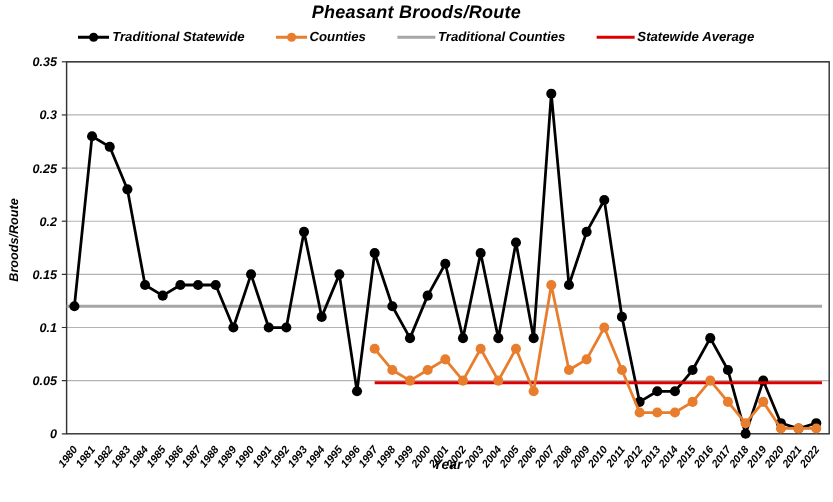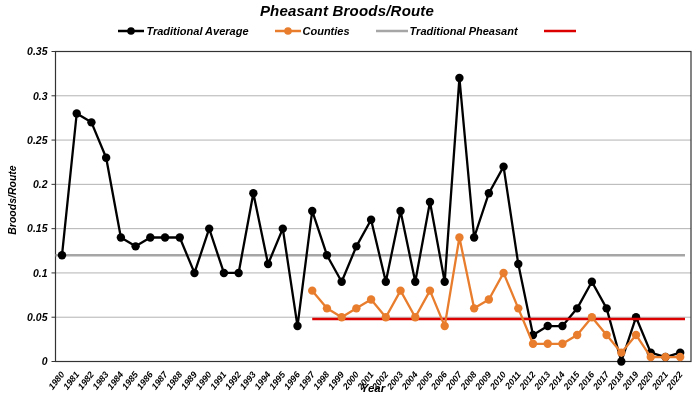--- a/index.html
+++ b/index.html
@@ -44,39 +44,40 @@
 <body>
 
 <div class="chart-container">
   <div class="chart-title">Pheasant Broods/Route</div>
   <div class="legend">
       <span class="legend-item">
         <svg width="26" height="10">
           <line x1="0" y1="5" x2="26" y2="5" stroke="#000000" stroke-width="2.5"></line>
           <circle cx="13" cy="5" r="3.8" fill="#000000"></circle>
         </svg>
-        <span>Traditional Average</span>
+        <span>Traditional Statewide</span>
       </span>
       <span class="legend-item">
         <svg width="26" height="10">
           <line x1="0" y1="5" x2="26" y2="5" stroke="#e87d2d" stroke-width="2.5"></line>
           <circle cx="13" cy="5" r="3.8" fill="#e87d2d"></circle>
         </svg>
         <span>Counties</span>
       </span>
       <span class="legend-item">
         <svg width="32" height="10">
           <line x1="0" y1="5" x2="32" y2="5" stroke="#a6a6a6" stroke-width="2.5"></line>
         </svg>
-        <span>Traditional Pheasant</span>
+        <span>Traditional Counties</span>
       </span>
       <span class="legend-item">
         <svg width="32" height="10">
           <line x1="0" y1="5" x2="32" y2="5" stroke="#dd0000" stroke-width="2.5"></line>
         </svg>
+        <span>Statewide Average</span>
       </span>
     </div>
   <svg class="plot" width="694" height="418" viewBox="0 0 694 418">
       <line x1="55.5" y1="317.2142857142857" x2="691" y2="317.2142857142857" stroke="#b3b3b3" stroke-width="1"></line>
       <line x1="55.5" y1="272.92857142857144" x2="691" y2="272.92857142857144" stroke="#b3b3b3" stroke-width="1"></line>
       <line x1="55.5" y1="228.64285714285714" x2="691" y2="228.64285714285714" stroke="#b3b3b3" stroke-width="1"></line>
       <line x1="55.5" y1="184.35714285714283" x2="691" y2="184.35714285714283" stroke="#b3b3b3" stroke-width="1"></line>
       <line x1="55.5" y1="140.07142857142856" x2="691" y2="140.07142857142856" stroke="#b3b3b3" stroke-width="1"></line>
       <line x1="55.5" y1="95.78571428571428" x2="691" y2="95.78571428571428" stroke="#b3b3b3" stroke-width="1"></line>
       <line x1="55.5" y1="51.5" x2="691" y2="51.5" stroke="#b3b3b3" stroke-width="1"></line>

